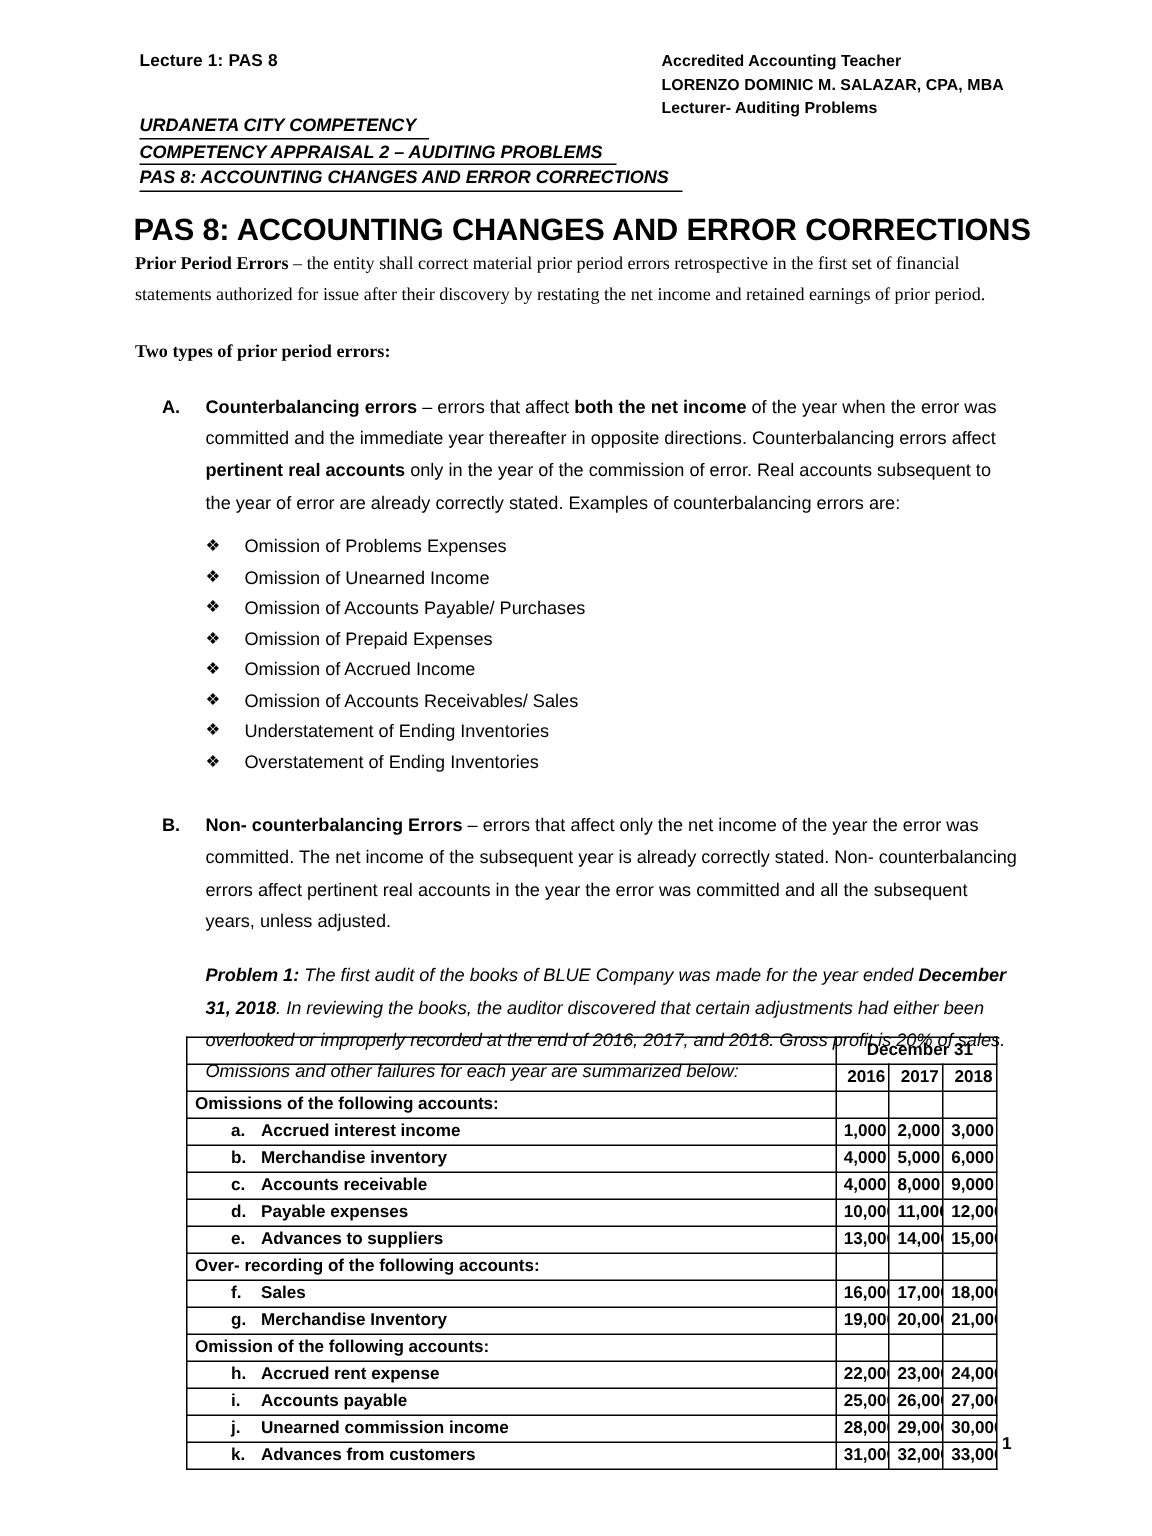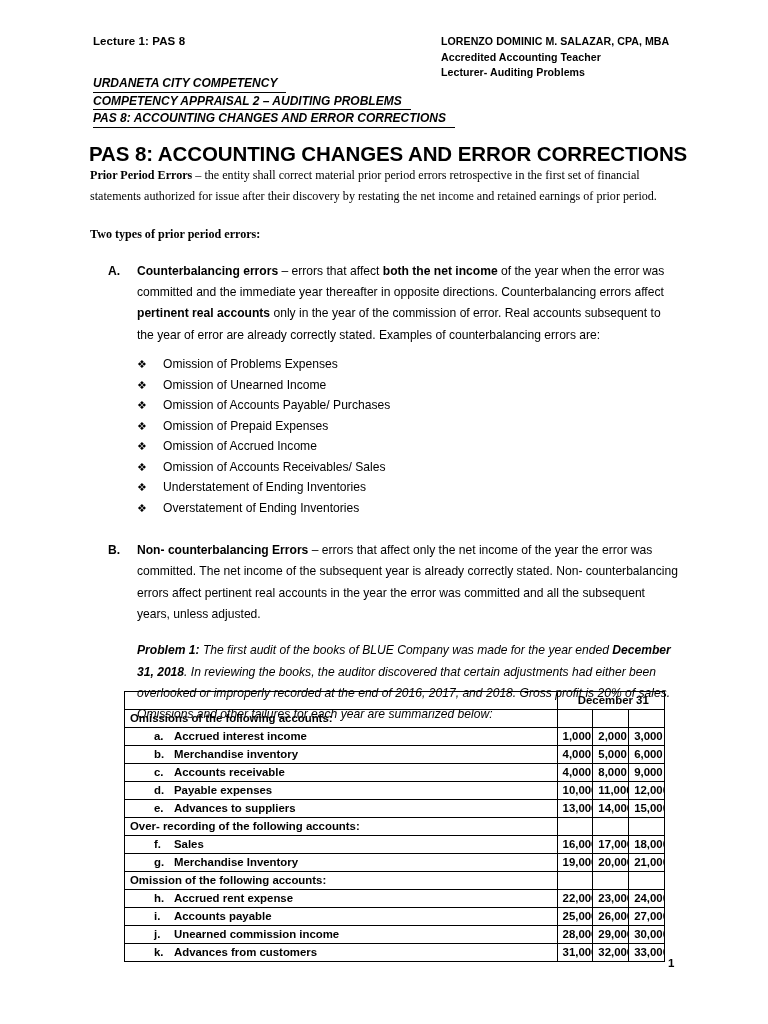--- a/index.html
+++ b/index.html
@@ -180,22 +180,22 @@
   }
 </style>
 </head>
 <body>
 
 <div class="page">
 
   <div class="runhead">
     <div class="lecture-tag">Lecture 1: PAS 8</div>
     <div class="author-block">
+      <div>Accredited Accounting Teacher</div>
       <div>LORENZO DOMINIC M. SALAZAR, CPA, MBA</div>
-      <div>Accredited Accounting Teacher</div>
       <div>Lecturer- Auditing Problems</div>
     </div>
   </div>
 
   <div class="course-head">
     <div><span class="ul">URDANETA CITY COMPETENCY</span></div>
     <div><span class="ul">COMPETENCY APPRAISAL 2 – AUDITING PROBLEMS</span></div>
     <div><span class="ul">PAS 8: ACCOUNTING CHANGES AND ERROR CORRECTIONS</span></div>
   </div>
 
@@ -237,20 +237,26 @@
 
   </div>
 
   <div class="tbl-wrap">
     <table class="data">
       <tbody>
         <tr>
           <td class="c-desc"></td>
           <td class="c-yr ctr" colspan="3">December 31</td>
         </tr>
+        <tr>
+          <td class="c-desc"></td>
+          <td class="c-yr ctr">2016</td>
+          <td class="c-yr ctr">2017</td>
+          <td class="c-yr ctr">2018</td>
+        </tr>
 
         <tr>
           <td class="c-desc sec">Omissions of the following accounts:</td>
           <td class="c-yr num"></td>
           <td class="c-yr num"></td>
           <td class="c-yr num"></td>
         </tr>
         <tr>
           <td class="c-desc item">
               <span class="item-wrap">

